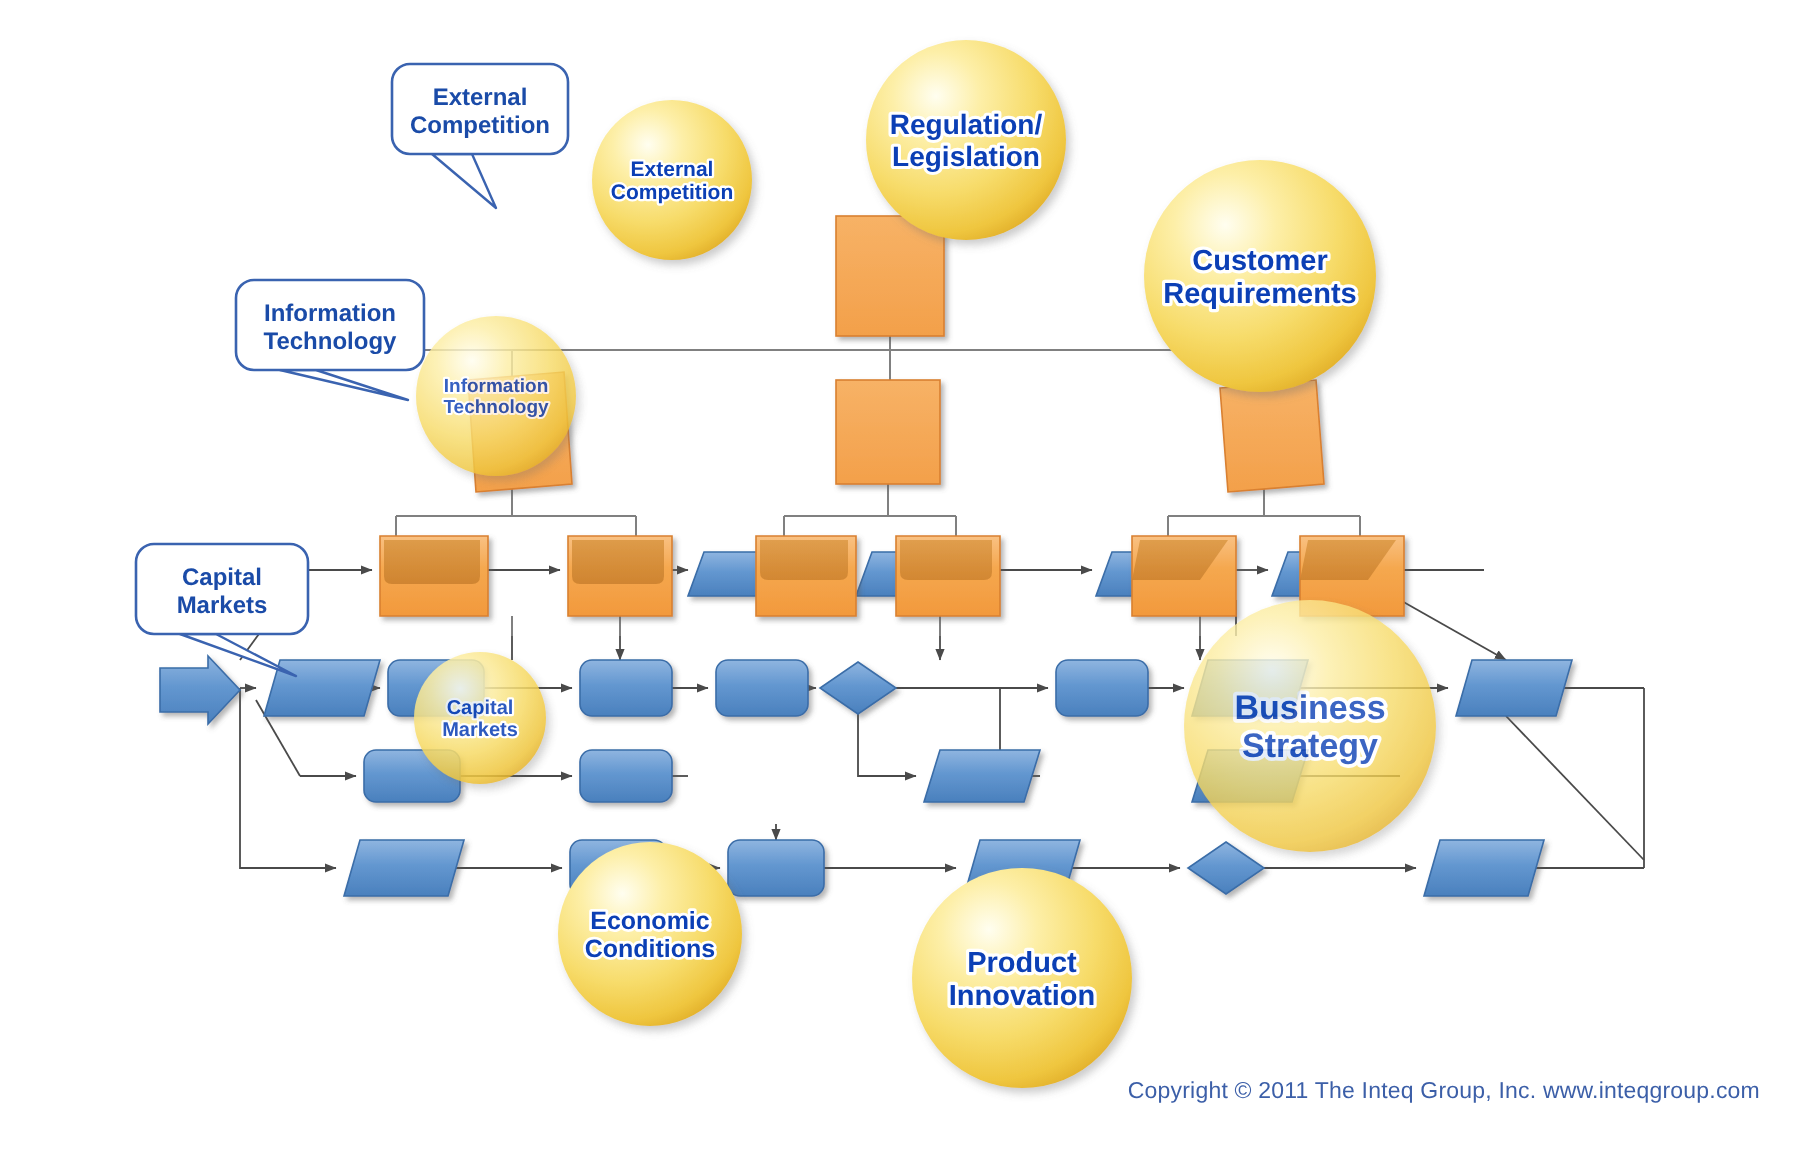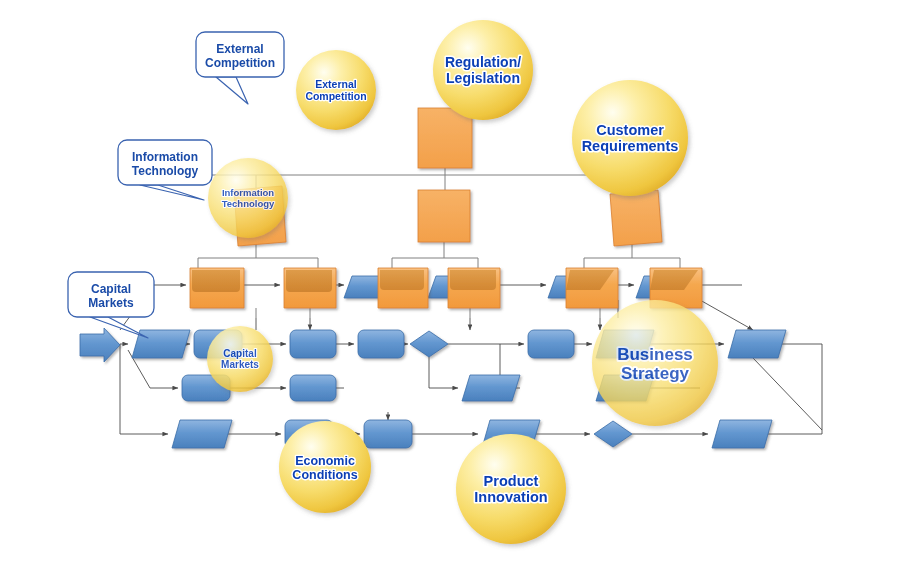--- a/index.html
+++ b/index.html
@@ -281,15 +281,16 @@
         </g>
         <g>
           <path d="M108,317 L148,338 L90,317 z" fill="#ffffff" stroke="#3A63B0" stroke-width="1.2" stroke-linejoin="round"></path>
           <rect x="68" y="272" width="86" height="45" rx="9" fill="#ffffff" stroke="#3A63B0" stroke-width="1.3"></rect>
           <text x="111" y="292.5" text-anchor="middle" font-family="&quot;Liberation Sans&quot;, sans-serif" font-size="12" font-weight="bold" fill="#1A4BA8">Capital</text>
           <text x="111" y="306.5" text-anchor="middle" font-family="&quot;Liberation Sans&quot;, sans-serif" font-size="12" font-weight="bold" fill="#1A4BA8">Markets</text>
         </g>
       </g>
   </svg>
 
+  <div id="copyright">Copyright © 2011 The Inteq Group, Inc. www.inteqgroup.com</div>
 
   <h1 class="vis-hidden">Business Strategy Influence Diagram</h1>
 </div>
 
 </body></html>

